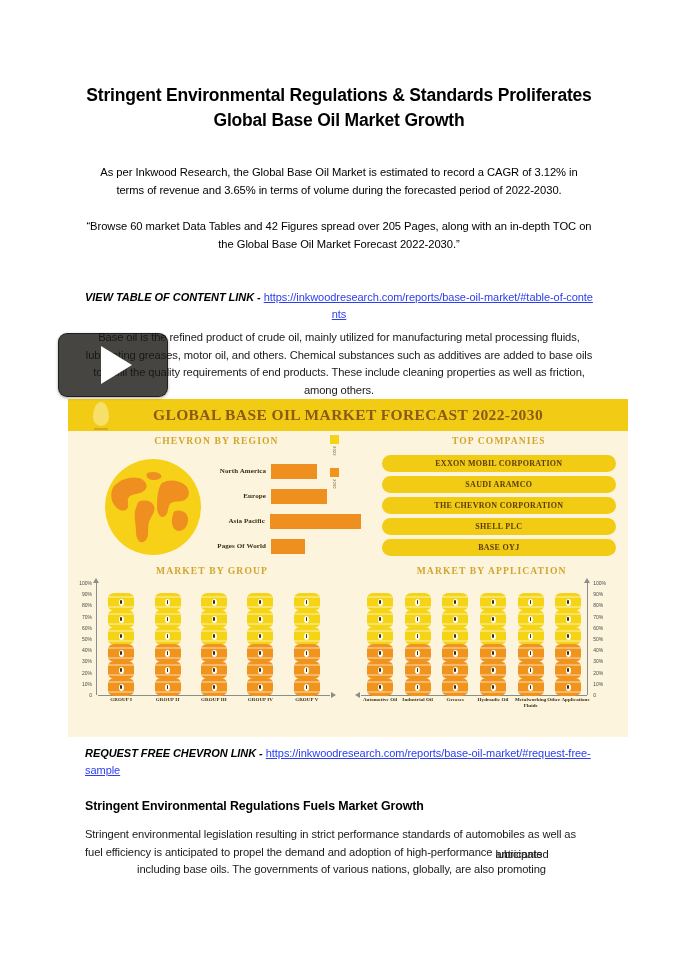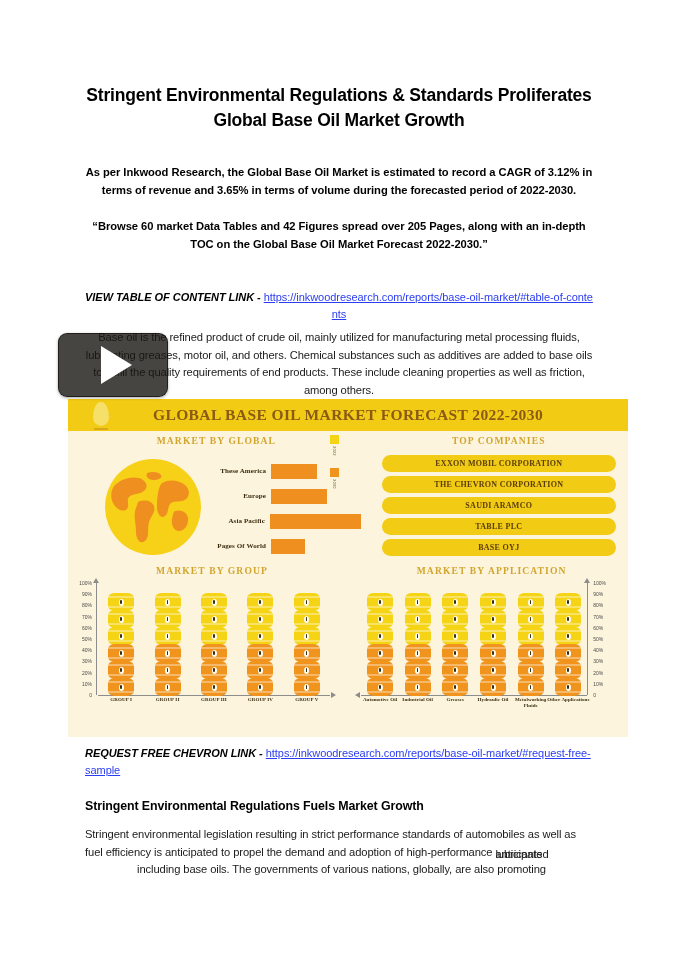--- a/index.html
+++ b/index.html
@@ -34,21 +34,21 @@
   .doc-title {
     font-size: 17.5px;
     font-weight: bold;
     line-height: 1.42;
     letter-spacing: -0.2px;
     color: #000;
     margin: 0 0 30px 0;
   }
   .lead {
     font-size: 11.2px;
-    font-weight: bold;
+    font-weight: normal;
     line-height: 1.62;
     margin: 0 0 18px 0;
     color: #000;
     letter-spacing: -0.05px;
   }
   .lead.second { margin-bottom: 36px; }
 
   .link-line {
     font-size: 11px;
     line-height: 1.55;
@@ -405,34 +405,34 @@
   </div>
 
   <div class="infographic">
 
     <div class="ig-banner">
       <div class="drop-logo"></div>
       <div class="ig-banner-title">GLOBAL BASE OIL MARKET FORECAST 2022-2030</div>
     </div>
 
     <div class="region-block">
-      <div class="ig-panel-title">MARKET BY GLOBAL</div>
+      <div class="ig-panel-title">CHEVRON BY REGION</div>
       <div class="region-chart">
         <div class="globe">
           <svg width="96" height="96" viewBox="0 0 96 96">
             <path fill="#ef8f20" d="M10 26 C16 20 26 17 34 19 C40 21 44 26 40 31 C35 36 28 34 24 38 C21 42 25 46 22 50 C18 54 11 50 8 44 C5 38 6 30 10 26 Z"></path>
             <path fill="#ef8f20" d="M33 43 C40 40 47 42 49 47 C51 53 46 57 44 63 C42 70 45 78 40 82 C35 86 31 80 31 73 C31 64 28 56 31 49 Z"></path>
             <path fill="#ef8f20" d="M57 24 C64 20 74 21 80 26 C85 30 85 37 81 40 C76 44 70 41 66 44 C62 48 64 54 60 57 C56 60 52 55 52 48 C52 39 53 28 57 24 Z"></path>
             <path fill="#ef8f20" d="M70 52 C76 50 82 53 83 59 C84 66 79 72 74 72 C69 72 66 66 67 60 C68 56 68 53 70 52 Z"></path>
             <path fill="#ef8f20" d="M42 14 C48 12 54 13 56 16 C58 19 53 21 48 21 C44 21 40 18 42 14 Z"></path>
           </svg>
         </div>
         <div class="region-bars">
             <div class="region-row">
-              <div class="region-name">These America</div>
+              <div class="region-name">North America</div>
               <div class="region-bar" style="width: 46.4px; background: rgb(239, 143, 32);"></div>
             </div>
             <div class="region-row">
               <div class="region-name">Europe</div>
               <div class="region-bar" style="width: 55.68px; background: rgb(239, 143, 32);"></div>
             </div>
             <div class="region-row">
               <div class="region-name">Asia Pacific</div>
               <div class="region-bar" style="width: 92.8px; background: rgb(239, 143, 32);"></div>
             </div>
@@ -441,23 +441,23 @@
               <div class="region-bar" style="width: 33.64px; background: rgb(239, 143, 32);"></div>
             </div>
           </div>
       </div>
     </div>
 
     <div class="companies-block">
       <div class="ig-panel-title">TOP COMPANIES</div>
       <div class="company-list">
           <div class="company-pill">EXXON MOBIL CORPORATION</div>
+          <div class="company-pill">SAUDI ARAMCO</div>
           <div class="company-pill">THE CHEVRON CORPORATION</div>
-          <div class="company-pill">SAUDI ARAMCO</div>
-          <div class="company-pill">TABLE PLC</div>
+          <div class="company-pill">SHELL PLC</div>
           <div class="company-pill">BASE OYJ</div>
         </div>
     </div>
 
     <div class="group-block">
       <div class="ig-panel-title">MARKET BY GROUP</div>
       <div class="barrel-chart" id="group-chart">
           <div class="axis-line" style="width: 1px; height: 112px; top: 0px; left: 24px;"></div>
           <div class="axis-line" style="height: 1px; width: 232px; top: 112px; left: 26px;"></div>
           <div class="arrow-up" style="top: -5px; left: 21px;"></div>

